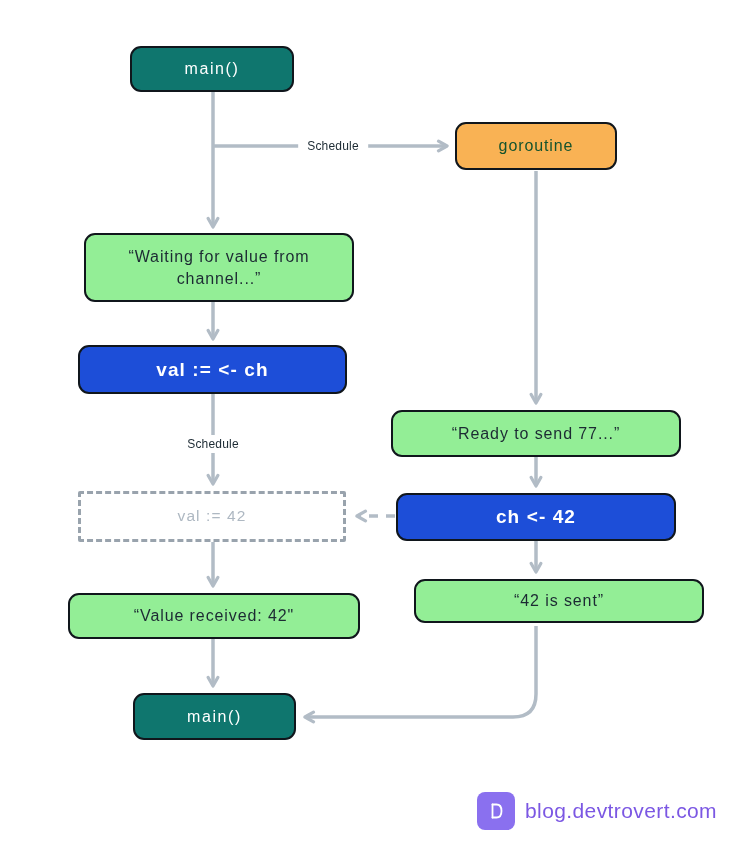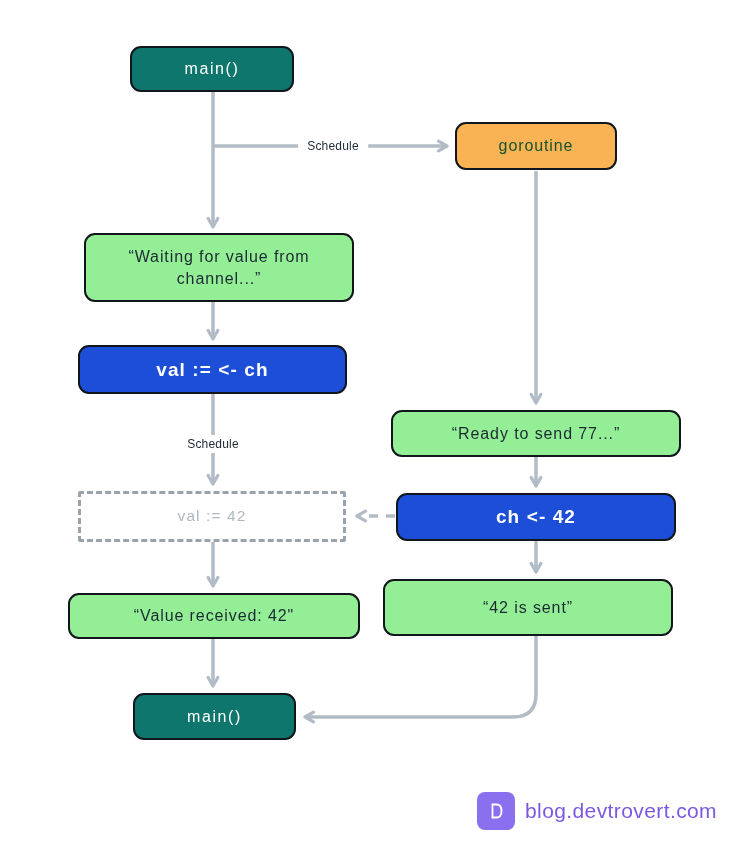--- a/index.html
+++ b/index.html
@@ -131,21 +131,21 @@
   <div class="node green" style="left:84px;top:233px;width:270px;height:69px;">“Waiting for value from channel...”</div>
 
   <div class="node dark" style="left:78px;top:345px;width:269px;height:49px;">val := &lt;- ch</div>
 
   <div class="node ghost" style="left:78px;top:491px;width:268px;height:51px;">val := 42</div>
 
   <div class="node green" style="left:391px;top:410px;width:290px;height:47px;">“Ready to send 77...”</div>
 
   <div class="node dark" style="left:396px;top:493px;width:280px;height:48px;text-align:right;">ch &lt;- 42</div>
 
-  <div class="node green" style="left:383px;top:579px;width:290px;height:57px;">“42 is sent”</div>
+  <div class="node green" style="left:414px;top:579px;width:290px;height:44px;">“42 is sent”</div>
 
   <div class="node green" style="left:68px;top:593px;width:292px;height:46px;">“Value received: 42"</div>
 
   <div class="node purple" style="left:133px;top:693px;width:163px;height:47px;">main()</div>
 
   <div class="edge-label" style="left:333px;top:146px;">Schedule</div>
 
   <div class="edge-label" style="left:213px;top:444px;">Schedule</div>
 
   <div class="footer">

